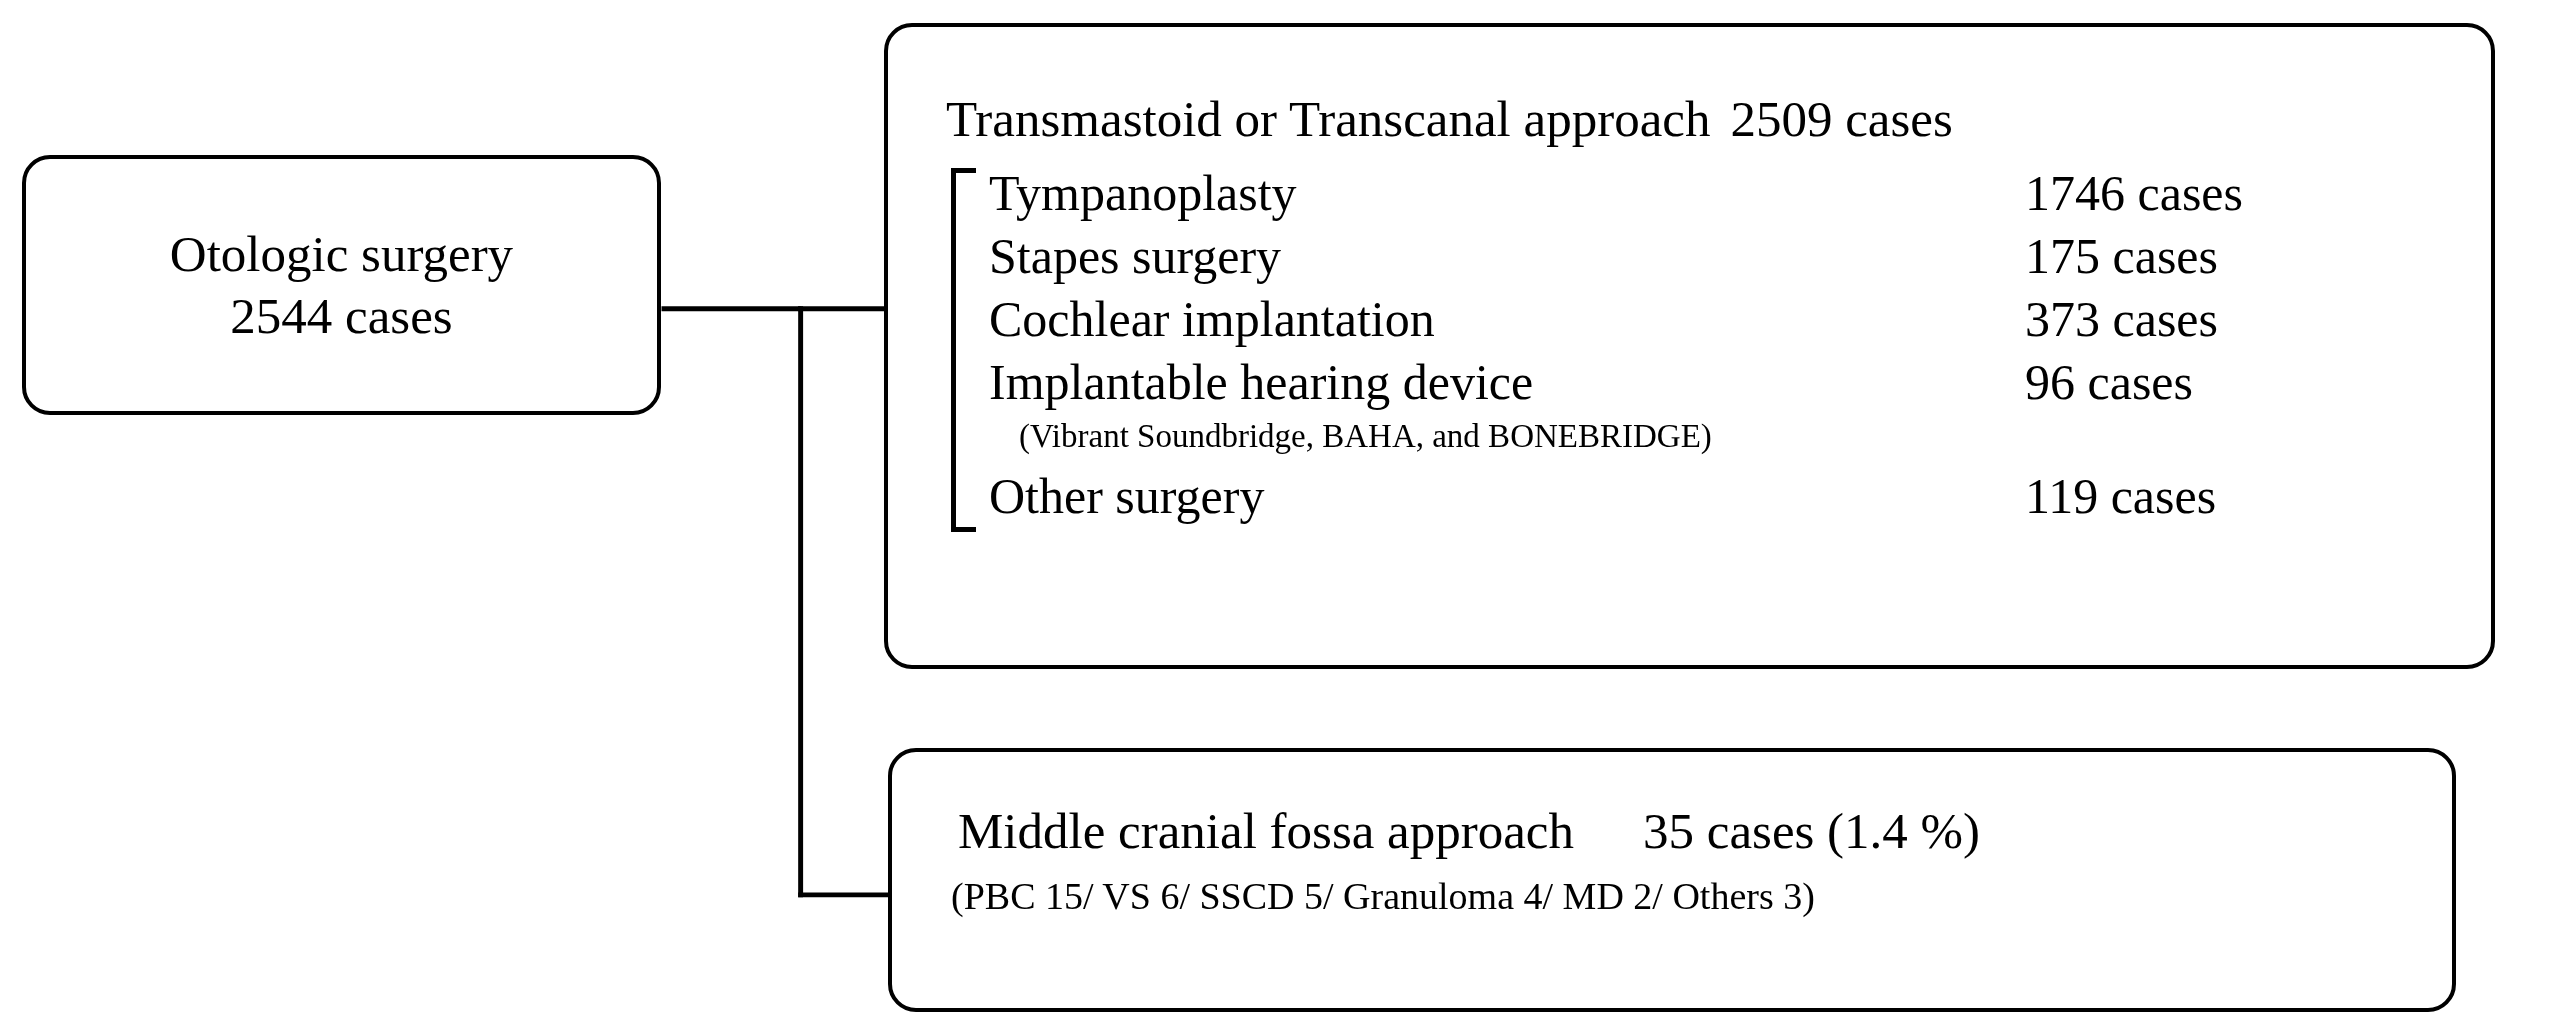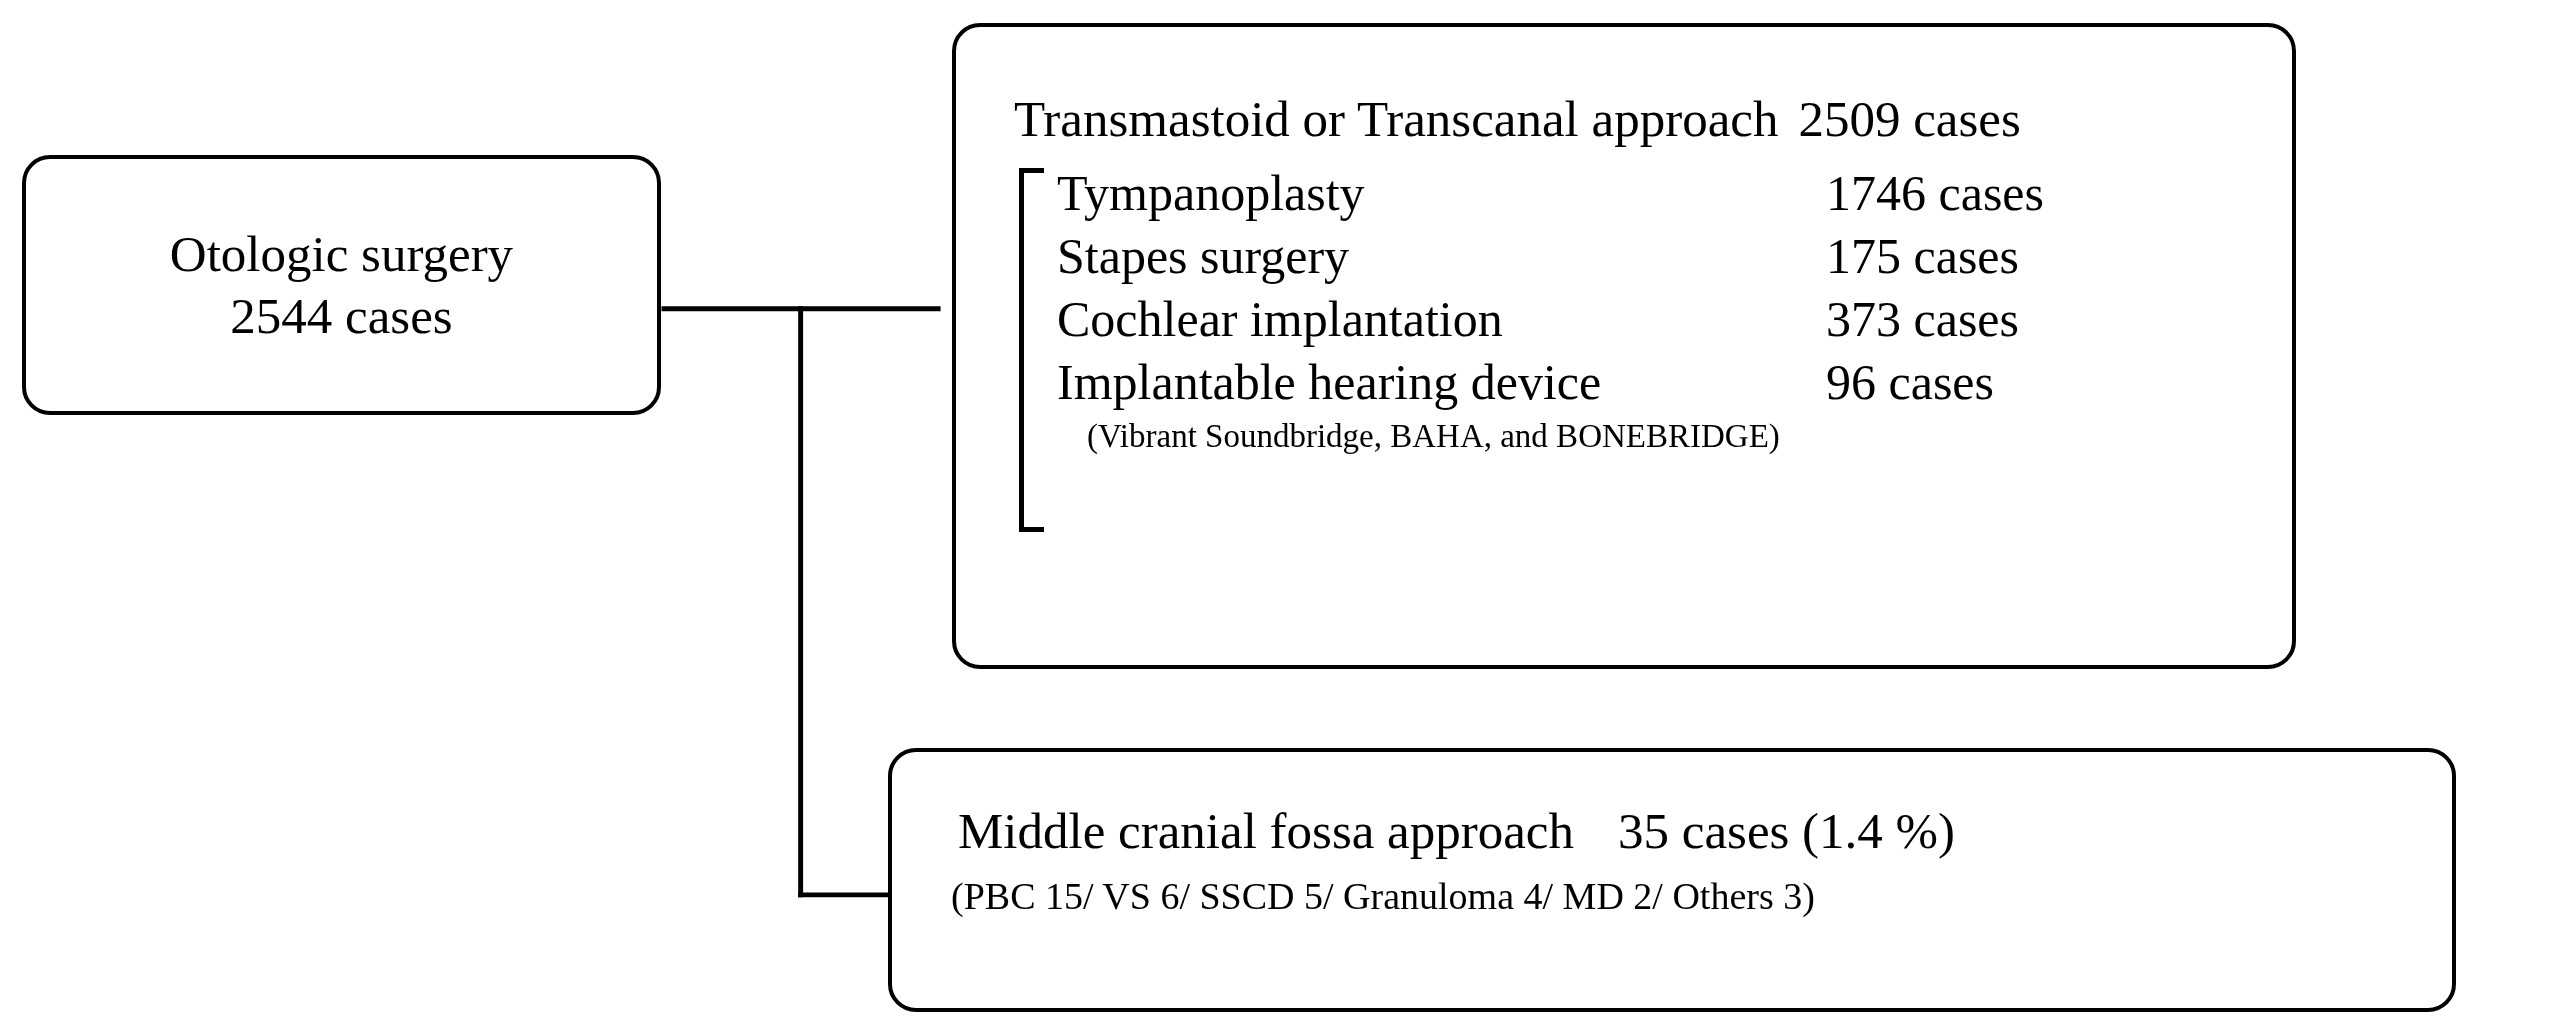--- a/index.html
+++ b/index.html
@@ -56,23 +56,23 @@
   }
   #root-node .node-line {
     font-size: 51px;
     line-height: 1.22;
     white-space: nowrap;
     text-align: center;
   }
 
   
   #transmastoid-node {
-    left: 952px;
+    left: 884px;
     top: 23px;
-    width: 1344px;
+    width: 1611px;
     height: 646px;
     padding: 64px 38px 0 38px;
   }
 
   .branch-heading {
     display: flex;
     align-items: baseline;
     font-size: 51px;
     line-height: 1.1;
     white-space: nowrap;
@@ -131,21 +131,21 @@
     left: 888px;
     top: 748px;
     width: 1568px;
     height: 264px;
     padding: 51px 33px 0 33px;
   }
   #mcf-node .branch-heading {
     padding-left: 33px;
   }
   #mcf-node .branch-heading .heading-value {
-    margin-left: 44px;
+    margin-left: 69px;
   }
   .mcf-note {
     font-size: 38px;
     line-height: 1.0;
     white-space: nowrap;
     padding-left: 26px;
     margin-top: 18px;
   }
 </style>
 </head>
@@ -194,20 +194,24 @@
         <span class="sub-value">373 cases</span>
       </div>
 
       <div class="sub-row">
         <span class="sub-label">Implantable hearing device</span>
         <span class="sub-value">96 cases</span>
       </div>
 
       <div class="sub-note">(Vibrant Soundbridge, BAHA, and BONEBRIDGE)</div>
 
+      <div class="sub-row">
+        <span class="sub-label">Other surgery</span>
+        <span class="sub-value">119 cases</span>
+      </div>
     </div>
   </div>
 
   <div class="node-box" id="mcf-node">
     <div class="branch-heading">
       <span class="heading-label">Middle cranial fossa approach</span>
       <span class="heading-value">35 cases (1.4 %)</span>
     </div>
     <div class="mcf-note">(PBC 15/ VS 6/ SSCD 5/ Granuloma 4/ MD 2/ Others 3)</div>
   </div>

